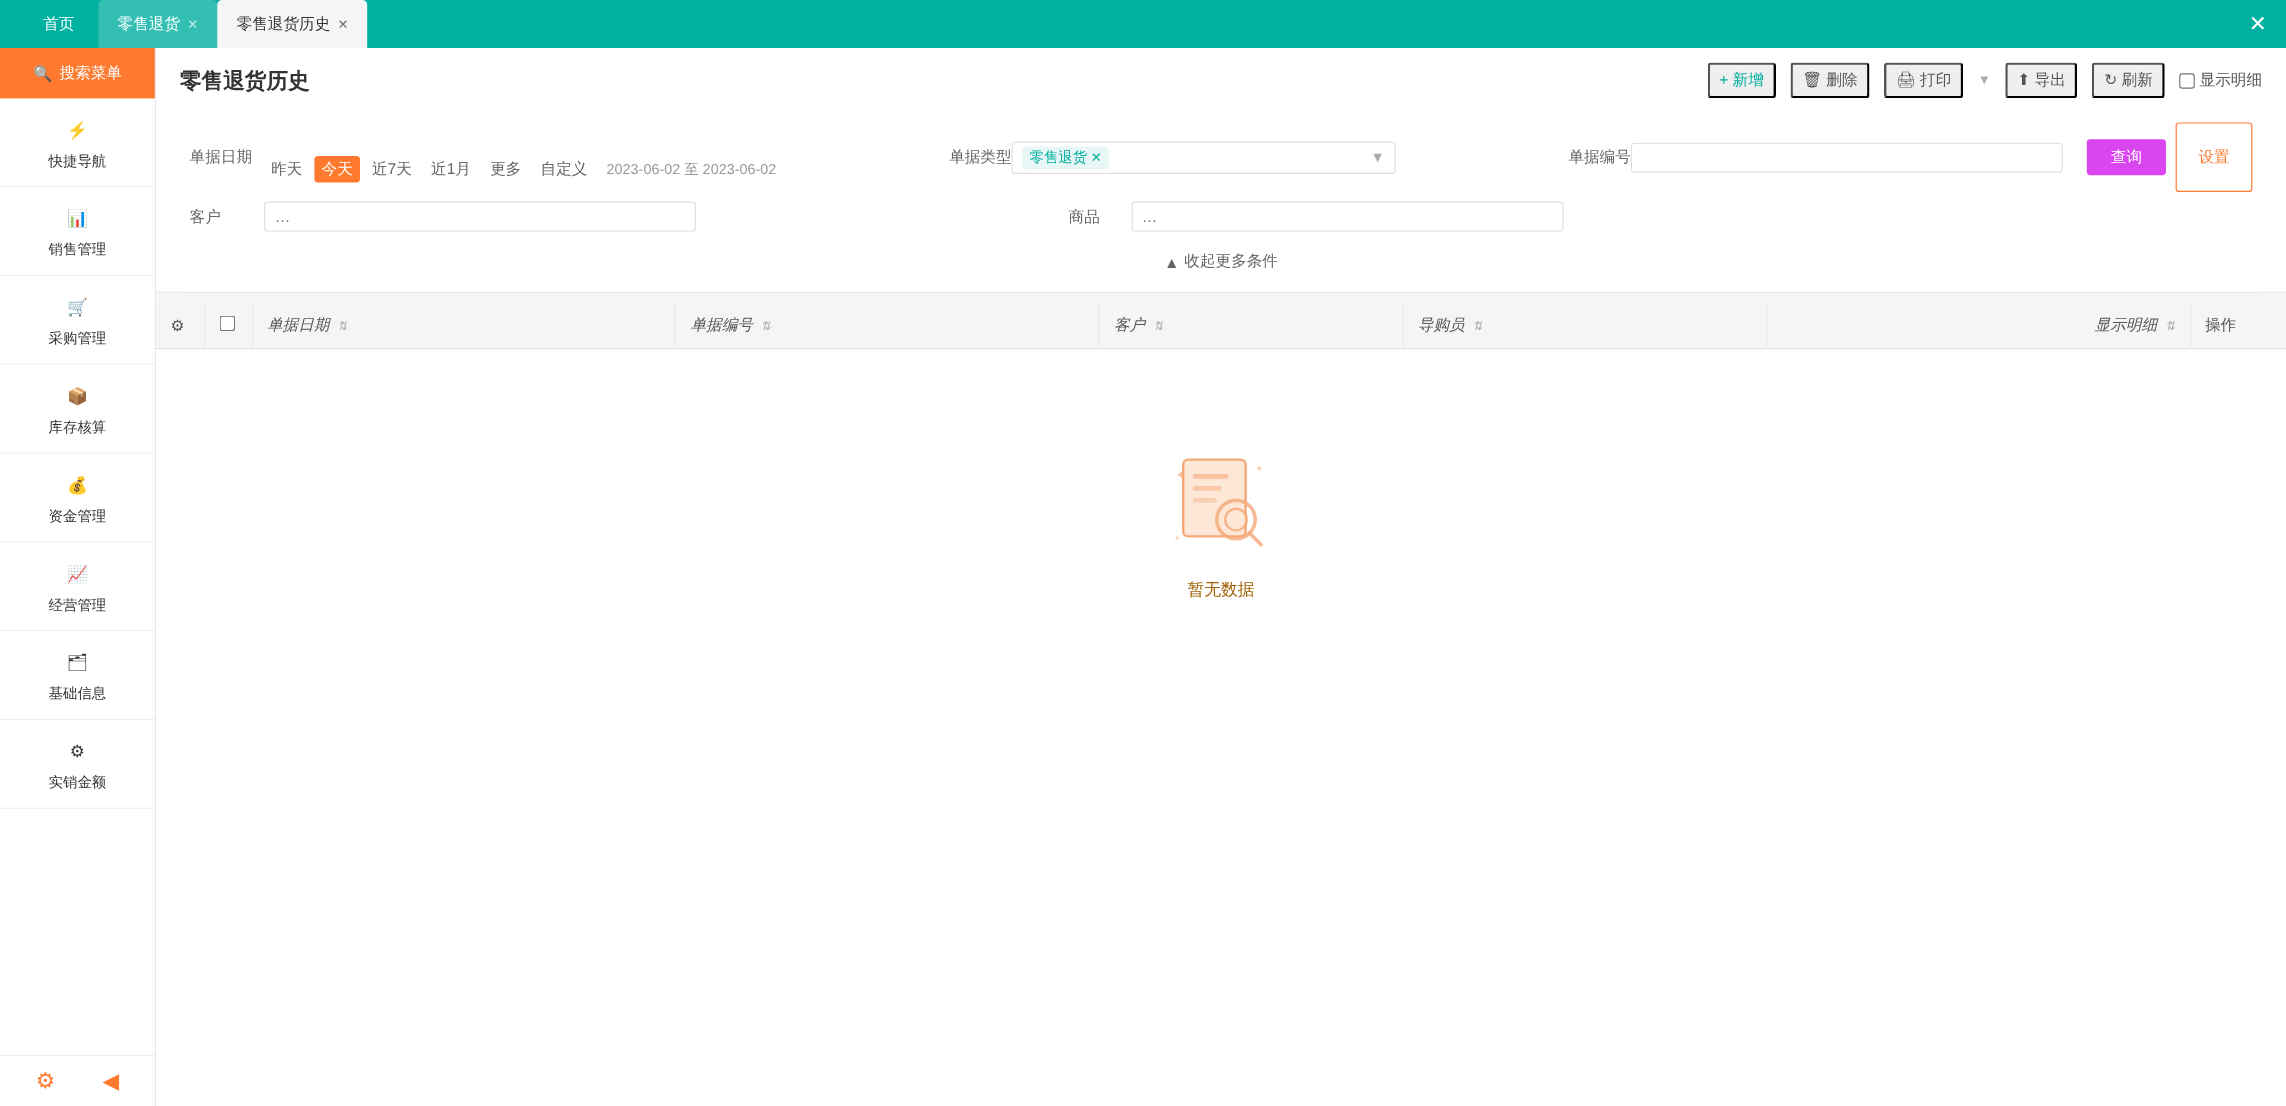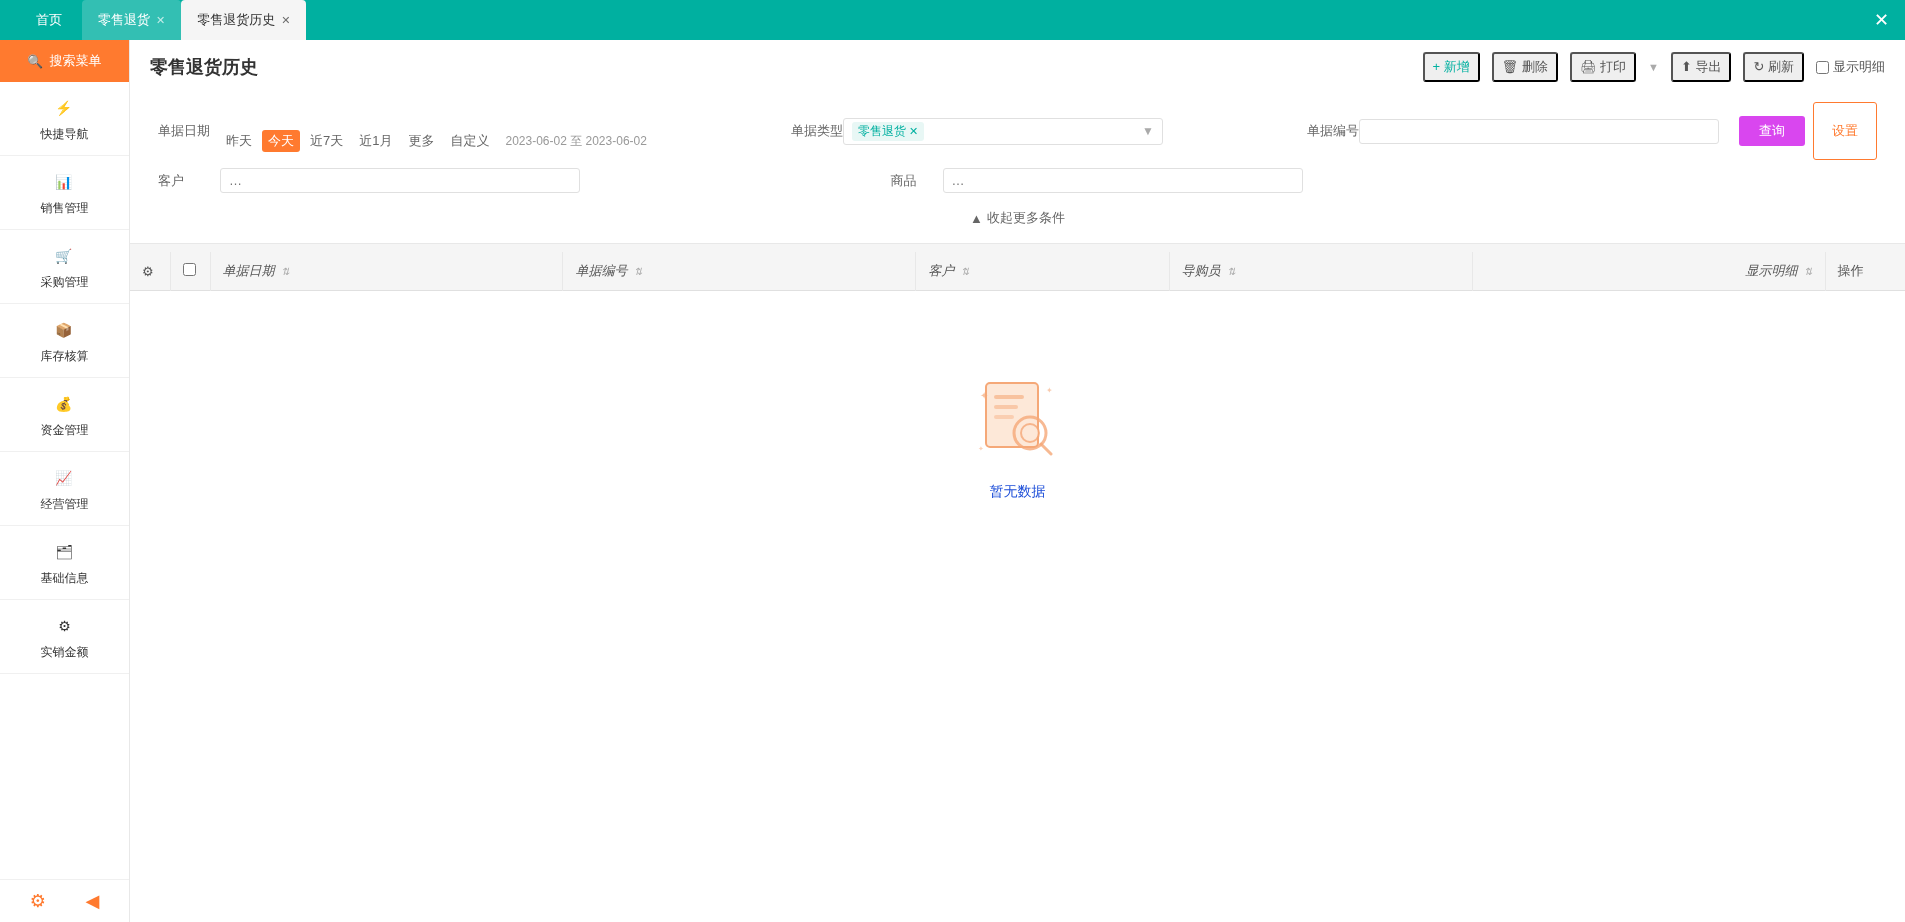--- a/index.html
+++ b/index.html
@@ -332,21 +332,21 @@
       padding: 80px 0;
       color: #999;
     }
     .empty-icon {
       width: 100px;
       height: 100px;
       margin-bottom: 12px;
     }
     .empty-text {
       font-size: 14px;
-      color: #1d4ed8;
+      color: #a16207;
     }
 
     
     .pagination {
       display: flex;
       align-items: center;
       justify-content: flex-end;
       padding: 10px 20px;
       background: #fff;
       border-top: 1px solid #e8e8e8;

